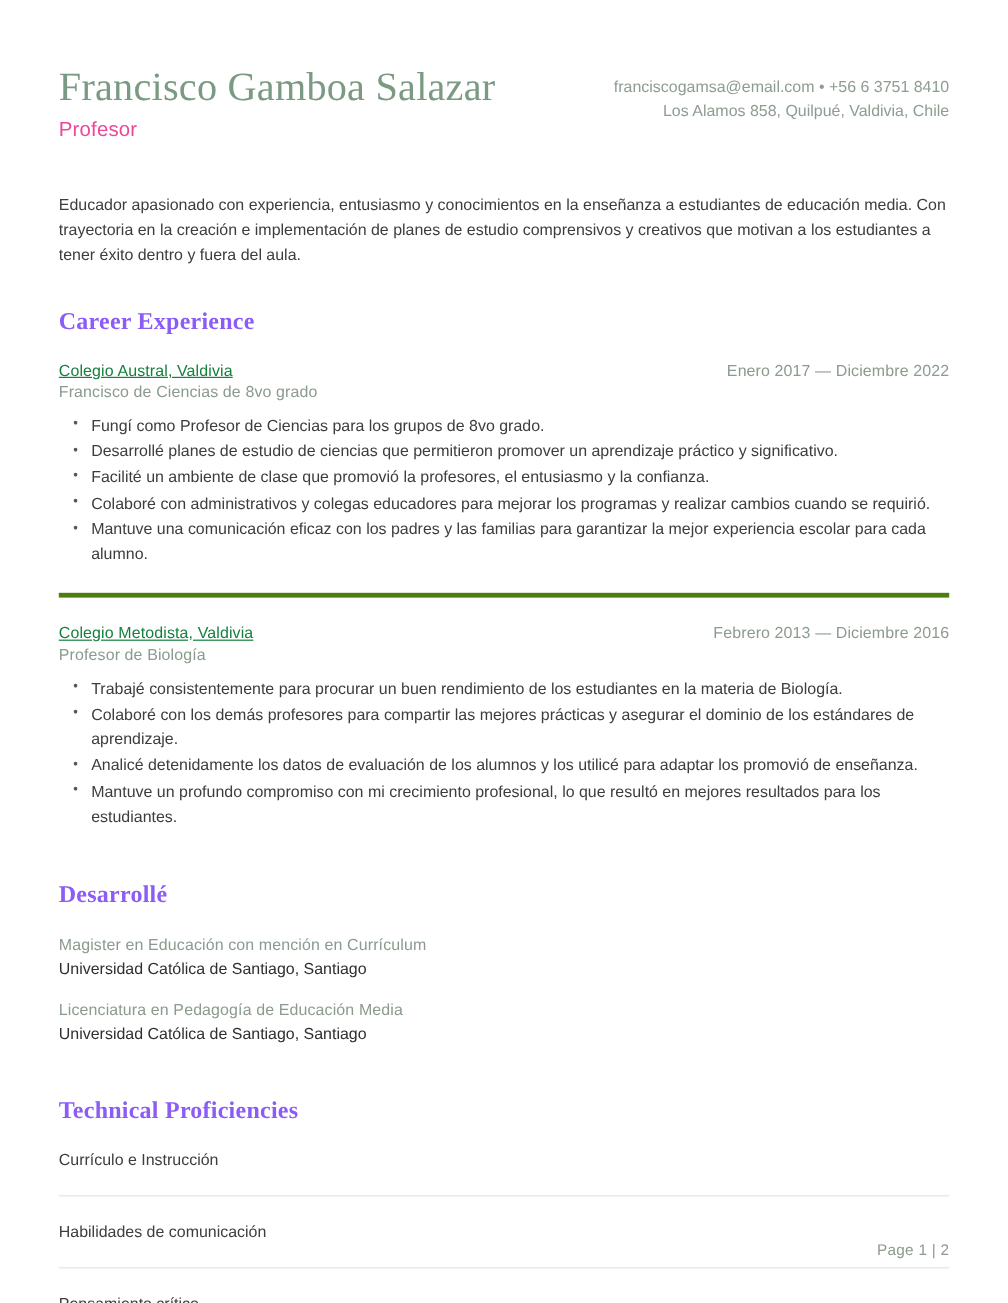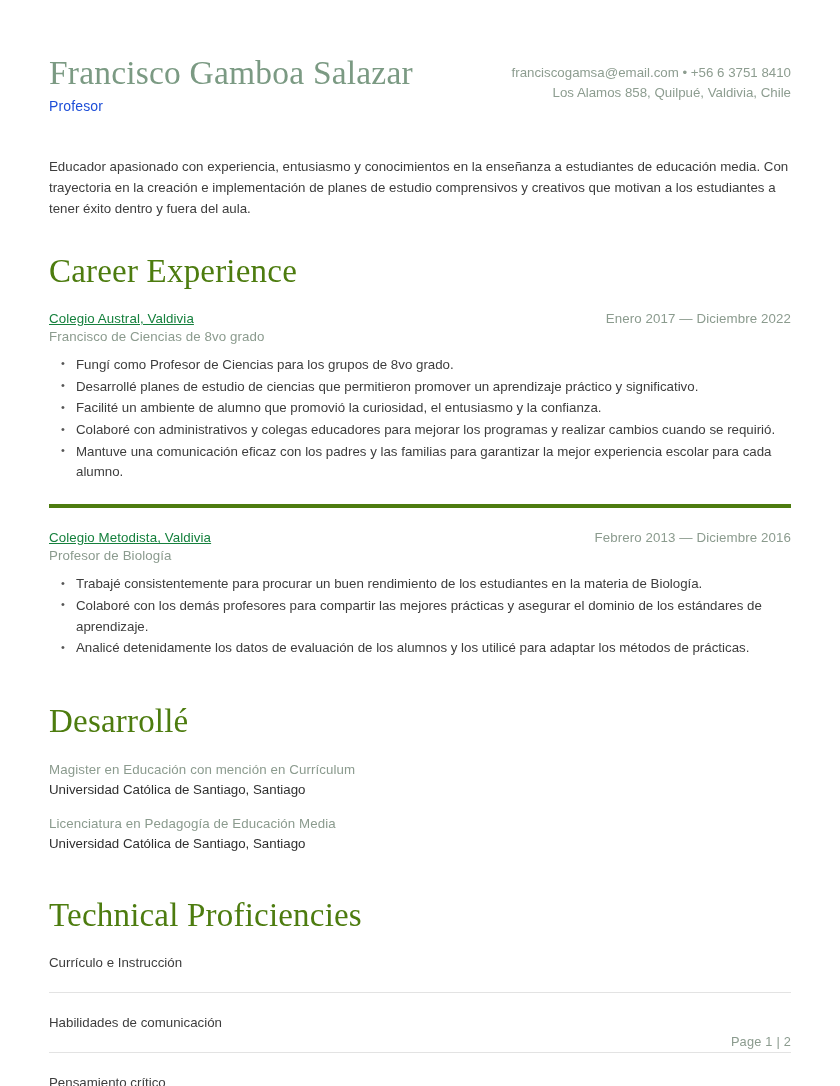--- a/index.html
+++ b/index.html
@@ -35,22 +35,22 @@
     font-family: "Liberation Serif", serif;
     font-size: 33.5px;
     font-weight: 400;
     line-height: 1.12;
     color: #7b9a83;
     letter-spacing: 0.2px;
     white-space: nowrap;
   }
   .job-title {
     margin-top: 6px;
-    font-size: 14px;
-    color: #1d4ed8;
+    font-size: 17px;
+    color: #ec4899;
     letter-spacing: 0.15px;
   }
   .contact {
     flex: 0 0 auto;
     text-align: right;
     padding-top: 9px;
     font-size: 13.3px;
     line-height: 1.52;
     color: #8d9d90;
     white-space: nowrap;
@@ -62,23 +62,23 @@
     font-size: 13.3px;
     line-height: 1.58;
     color: #3d3d3d;
     max-width: 745px;
   }
 
   
   .section { margin-top: 34px; }
   .section-title {
     font-family: "Liberation Serif", serif;
-    font-size: 33px;
-    font-weight: 400;
-    color: #4d7c0f;
+    font-size: 20px;
+    font-weight: 700;
+    color: #8b5cf6;
     letter-spacing: 0.2px;
     line-height: 1.1;
   }
 
   
   .exp-list { margin-top: 22px; }
   .exp-item { position: relative; }
   .exp-item + .exp-item {
     margin-top: 21px;
     padding-top: 22px;
@@ -193,36 +193,37 @@
 
       <div class="exp-item">
         <div class="exp-head">
           <div class="exp-org">Colegio Austral, Valdivia</div>
           <div class="exp-dates">Enero 2017  — Diciembre 2022</div>
         </div>
         <div class="exp-role">Francisco de Ciencias de 8vo grado</div>
         <ul class="bullets">
           <li>Fungí como Profesor de Ciencias para los grupos de 8vo grado.</li>
           <li>Desarrollé planes de estudio de ciencias que permitieron promover un aprendizaje práctico y significativo.</li>
-          <li>Facilité un ambiente de alumno que promovió la curiosidad, el entusiasmo y la confianza.</li>
+          <li>Facilité un ambiente de clase que promovió la profesores, el entusiasmo y la confianza.</li>
           <li>Colaboré con administrativos y colegas educadores para mejorar los programas y realizar cambios cuando se requirió.</li>
           <li>Mantuve una comunicación eficaz con los padres y las familias para garantizar la mejor experiencia escolar para cada alumno.</li>
         </ul>
       </div>
 
       <div class="exp-item">
         <div class="exp-head">
           <div class="exp-org">Colegio Metodista, Valdivia</div>
           <div class="exp-dates">Febrero 2013  — Diciembre 2016</div>
         </div>
         <div class="exp-role">Profesor de Biología</div>
         <ul class="bullets">
           <li>Trabajé consistentemente para procurar un buen rendimiento de los estudiantes en la materia de Biología.</li>
           <li>Colaboré con los demás profesores para compartir las mejores prácticas y asegurar el dominio de los estándares de aprendizaje.</li>
-          <li>Analicé detenidamente los datos de evaluación de los alumnos y los utilicé para adaptar los métodos de prácticas.</li>
+          <li>Analicé detenidamente los datos de evaluación de los alumnos y los utilicé para adaptar los promovió de enseñanza.</li>
+          <li>Mantuve un profundo compromiso con mi crecimiento profesional, lo que resultó en mejores resultados para los estudiantes.</li>
         </ul>
       </div>
 
     </div>
   </div>
 
   <div class="section" style="margin-top:44px;">
     <div class="section-title">Desarrollé</div>
     <div class="edu-list">
       <div class="edu-item">

